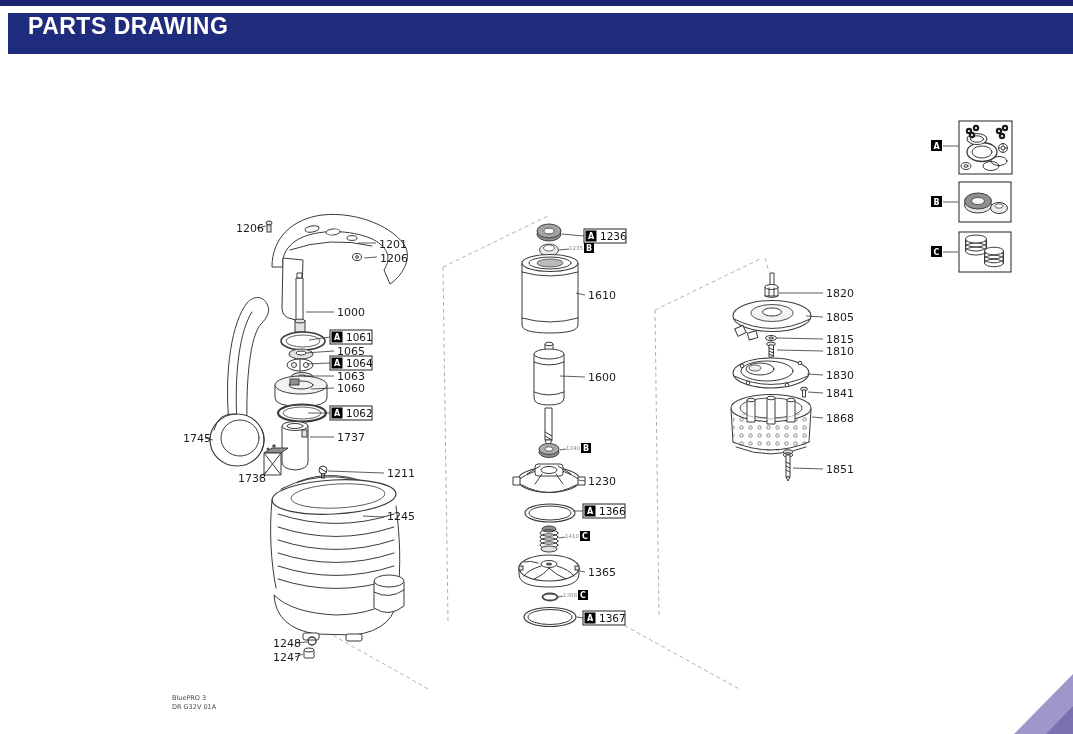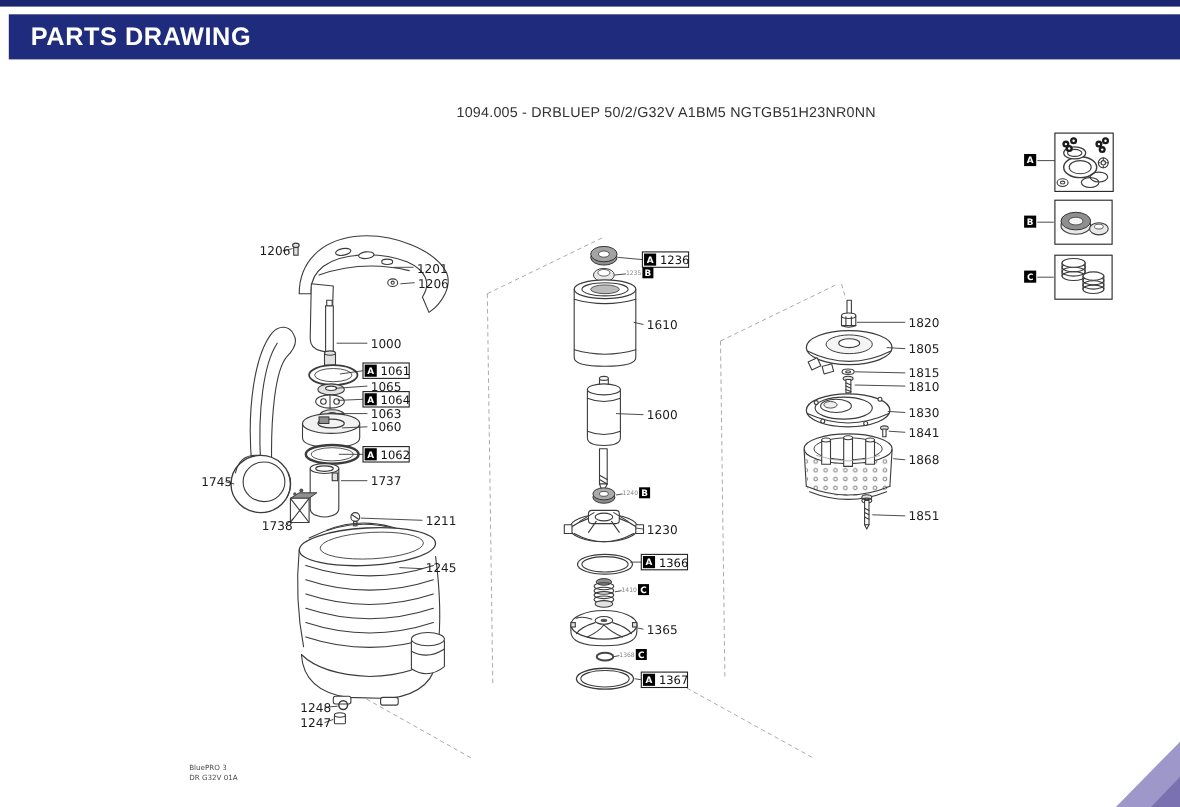--- a/index.html
+++ b/index.html
@@ -1,20 +1,20 @@
 <!DOCTYPE html>
 <html><head>
 <meta charset="utf-8">
 <style>
   html,body{margin:0;padding:0;background:#e8e8e8;}
   #page{position:relative;width:1073px;height:734px;background:#ffffff;overflow:hidden;
         font-family:"Liberation Sans",sans-serif;}
   #top-strip{position:absolute;left:0;top:0;width:1073px;height:6px;background:#1c2670;}
   #header-bar{position:absolute;left:8px;top:13px;right:0;height:41px;background:#1f2b7d;
-              display:flex;align-items:center;}
+              display:flex;}
   #header-bar .htxt{color:#ffffff;font-size:23px;font-weight:700;letter-spacing:.5px;
                     padding-left:20px;white-space:nowrap;}
   #drawing-title{position:absolute;left:415px;top:94px;font-size:13px;color:#333;
                  letter-spacing:.2px;white-space:nowrap;}
   svg{position:absolute;left:0;top:0;}
   .plbl{font-family:"DejaVu Sans",sans-serif;font-size:11px;fill:#1c1c1c;}
   .numb{font-family:"DejaVu Sans",sans-serif;font-size:10.5px;fill:#111;}
   .tiny{font-family:"DejaVu Sans",sans-serif;font-size:5.5px;fill:#888;}
   .klet{font-family:"DejaVu Sans",sans-serif;font-size:8px;font-weight:bold;fill:#fff;}
   .foot{font-family:"DejaVu Sans",sans-serif;font-size:6.5px;fill:#4a4a4a;}
@@ -28,21 +28,20 @@
   .ksq{fill:#000;}
 </style>
 </head>
 <body>
 
 <div id="page">
   <div id="top-strip"></div>
   <div id="header-bar">
     <span class="htxt">PARTS DRAWING</span>
   </div>
-  <div id="drawing-title">1094.005 - DRBLUEP 50/2/G32V A1BM5 NGTGB51H23NR0NN</div>
 
   <svg width="1073" height="734" viewBox="0 0 1073 734">
     <defs>
       <pattern id="dotp" width="9" height="8" patternUnits="userSpaceOnUse">
         <circle cx="3.5" cy="3.5" r="1.7" fill="none" stroke="#666" stroke-width=".8"></circle>
       </pattern>
     </defs>
 
     <g>
       <path class="dash" d="M443,267 L548,216"></path>

